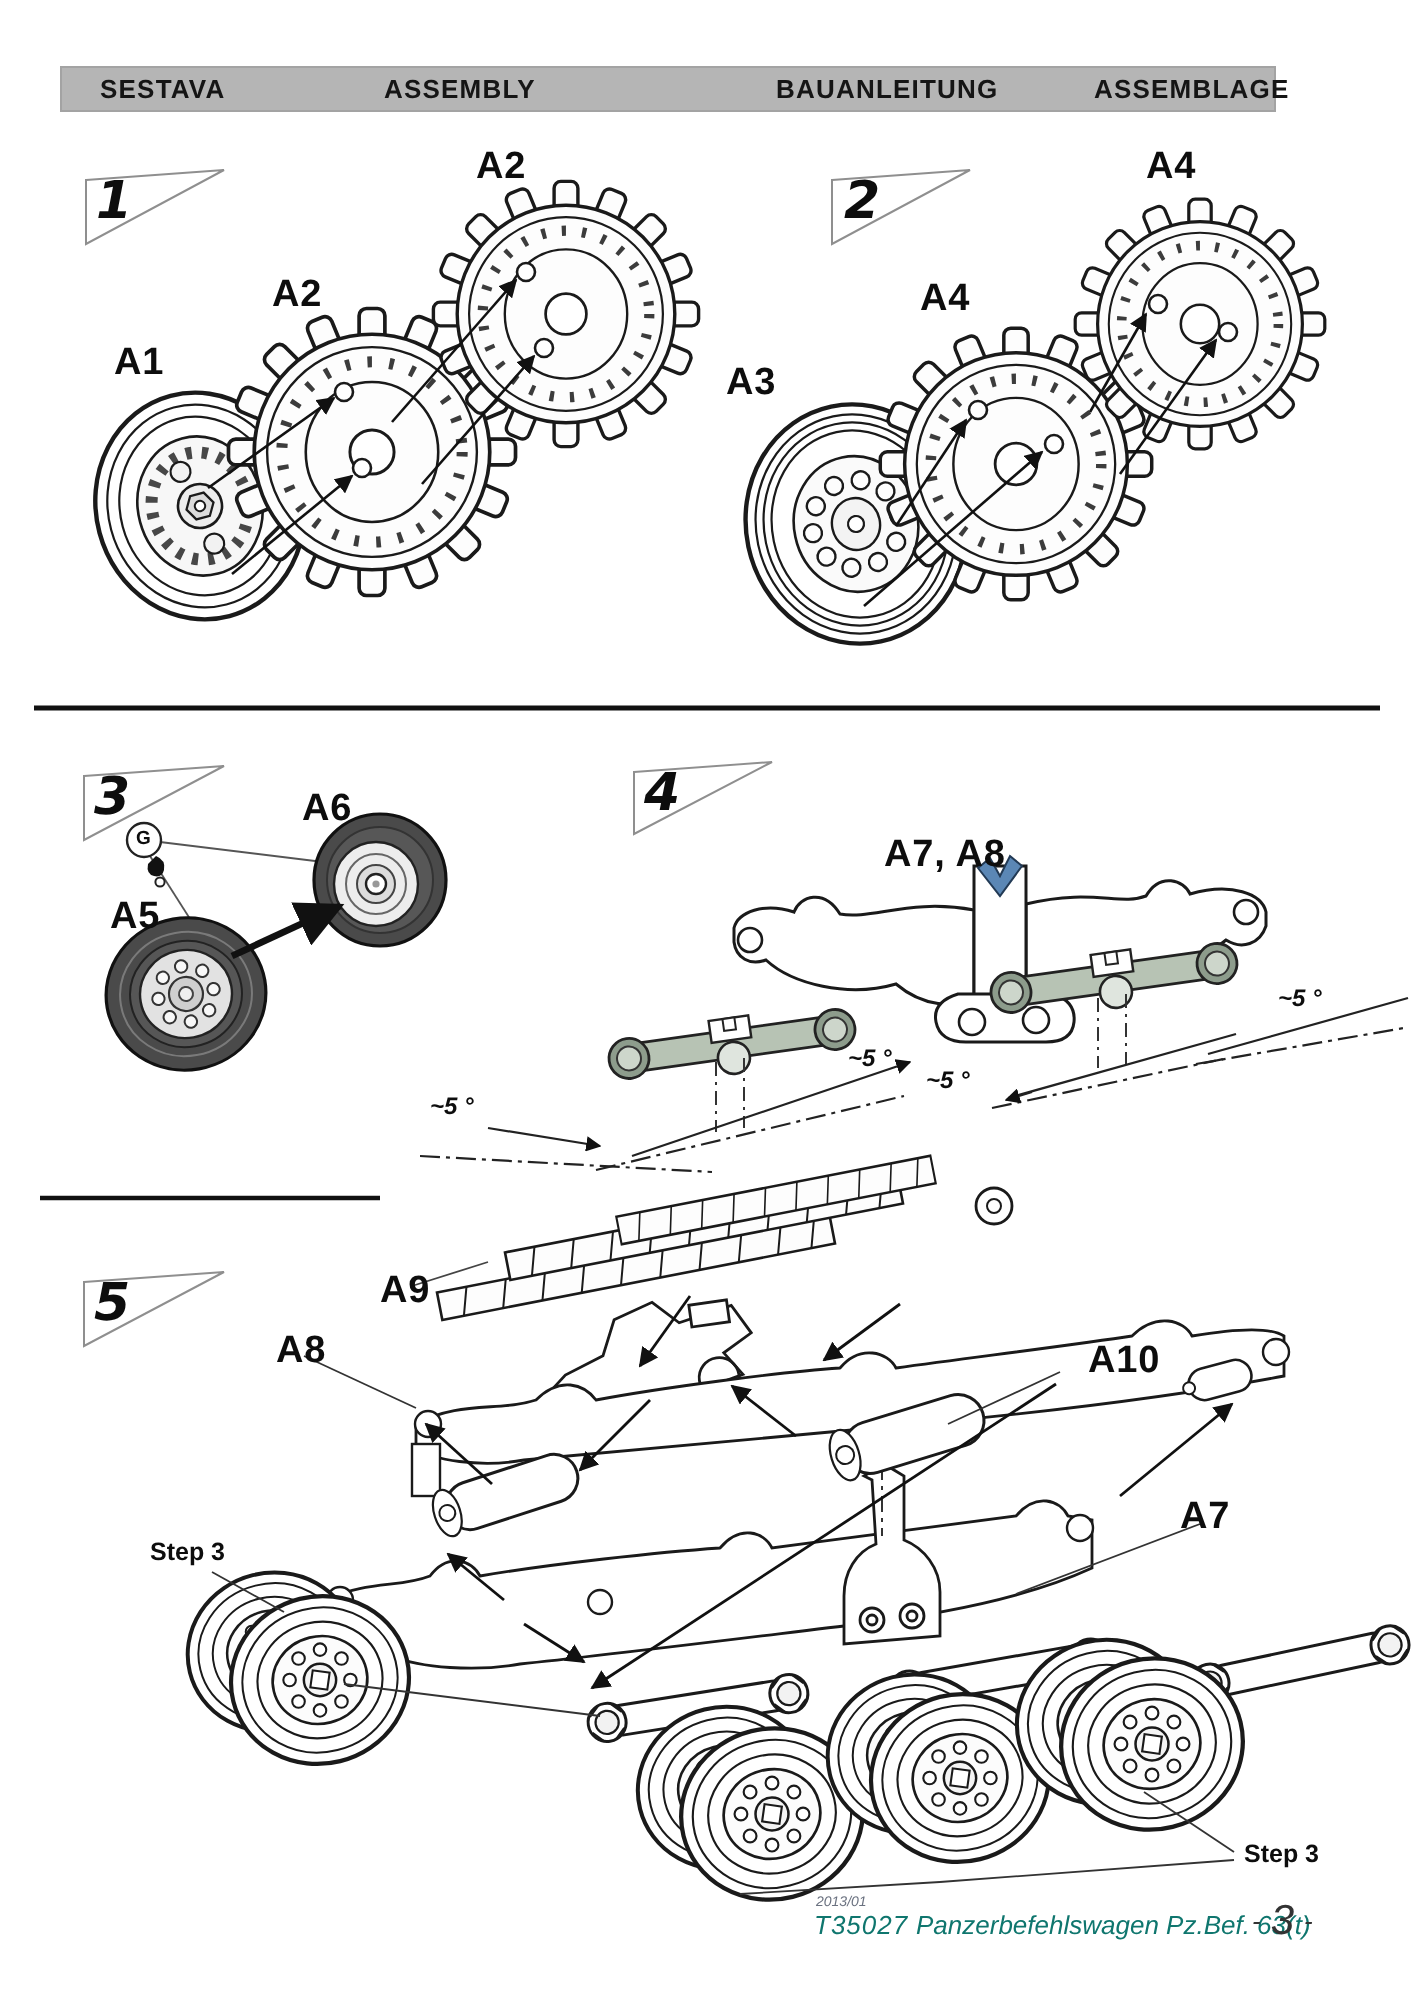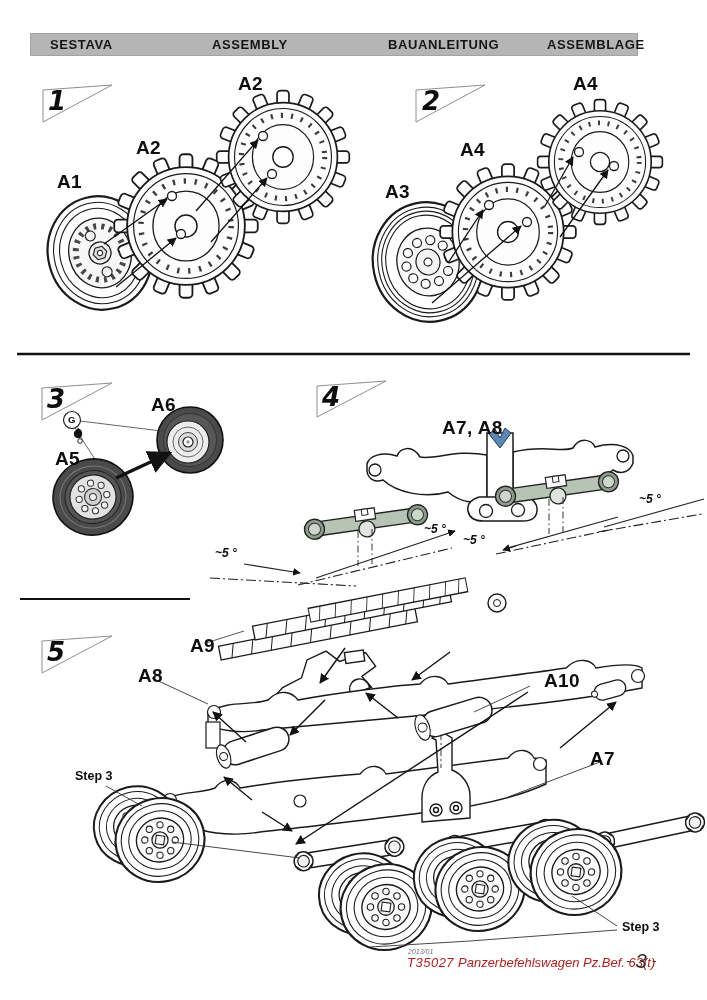--- a/index.html
+++ b/index.html
@@ -8,21 +8,21 @@
   #art{position:absolute;left:0;top:0;}
   .hdr{position:absolute;left:30px;top:33px;width:608px;height:23px;
        background:#b5b5b5;box-shadow:inset 0 0 0 1px #a3a3a3;text-decoration:underline;}
   .hlbl{position:absolute;top:4px;font-size:13px;font-weight:bold;color:#151515;letter-spacing:.6px;}
   .num{position:absolute;font-family:"DejaVu Sans",sans-serif;font-style:italic;font-weight:bold;
        font-size:26px;color:#0d0d0d;line-height:1;}
   .lbl{position:absolute;font-size:19px;font-weight:bold;color:#0d0d0d;letter-spacing:.4px;line-height:1;}
   .glbl{position:absolute;font-size:9.5px;font-weight:bold;color:#0d0d0d;line-height:1;}
   .deg{position:absolute;font-size:12px;font-weight:bold;font-style:italic;color:#0d0d0d;line-height:1;}
   .sref{position:absolute;font-size:12.5px;font-weight:bold;color:#0d0d0d;line-height:1;}
-  .ft{position:absolute;font-style:italic;color:#b91c1c;line-height:1;}
+  .ft{position:absolute;font-style:italic;color:#0f766e;line-height:1;}
   .ft-date{left:408px;top:948px;font-size:7px;color:#6b7280;}
   .ft-code{left:407px;top:956px;font-size:13px;letter-spacing:.5px;}
   .ft-title{left:458px;top:956px;font-size:13px;}
   .ft-page{left:626px;top:950px;font-size:13px;display:flex;align-items:center;gap:5px;color:#333;}
   .ft-page .big{font-size:21px;font-weight:normal;}
 </style>
 </head>
 <body>
 
 <div id="page">
@@ -353,35 +353,35 @@
         <line x1="325" y1="700" x2="290" y2="735" marker-end="url(#ah)"></line>
         <line x1="252" y1="800" x2="224" y2="777" marker-end="url(#ah)"></line>
         <line x1="262" y1="812" x2="292" y2="831" marker-end="url(#ah)"></line>
         <line x1="528" y1="692" x2="296" y2="844" marker-end="url(#ah)"></line>
       </g>
     </g>
   </svg>
 
   <div class="hdr">
     <span class="hlbl" style="left:20px">SESTAVA</span>
-    <span class="hlbl" style="left:182px">ASSEMBLY</span>
+    <span class="hlbl" style="left:162px">ASSEMBLY</span>
     <span class="hlbl" style="left:358px">BAUANLEITUNG</span>
     <span class="hlbl" style="left:517px">ASSEMBLAGE</span>
   </div>
 
   <div class="num" style="left:48px;top:88px">1</div>
   <div class="num" style="left:422px;top:88px">2</div>
   <div class="num" style="left:47px;top:386px">3</div>
   <div class="num" style="left:322px;top:384px">4</div>
   <div class="num" style="left:47px;top:639px">5</div>
 
   <div class="lbl" style="left:57px;top:172px">A1</div>
   <div class="lbl" style="left:136px;top:138px">A2</div>
   <div class="lbl" style="left:238px;top:74px">A2</div>
-  <div class="lbl" style="left:385px;top:182px">A3</div>
+  <div class="lbl" style="left:363px;top:182px">A3</div>
   <div class="lbl" style="left:460px;top:140px">A4</div>
   <div class="lbl" style="left:573px;top:74px">A4</div>
   <div class="glbl" style="left:68px;top:415px">G</div>
   <div class="lbl" style="left:55px;top:449px">A5</div>
   <div class="lbl" style="left:151px;top:395px">A6</div>
   <div class="lbl" style="left:442px;top:418px">A7, A8</div>
   <div class="lbl" style="left:190px;top:636px">A9</div>
   <div class="lbl" style="left:138px;top:666px">A8</div>
   <div class="lbl" style="left:544px;top:671px">A10</div>
   <div class="lbl" style="left:590px;top:749px">A7</div>

